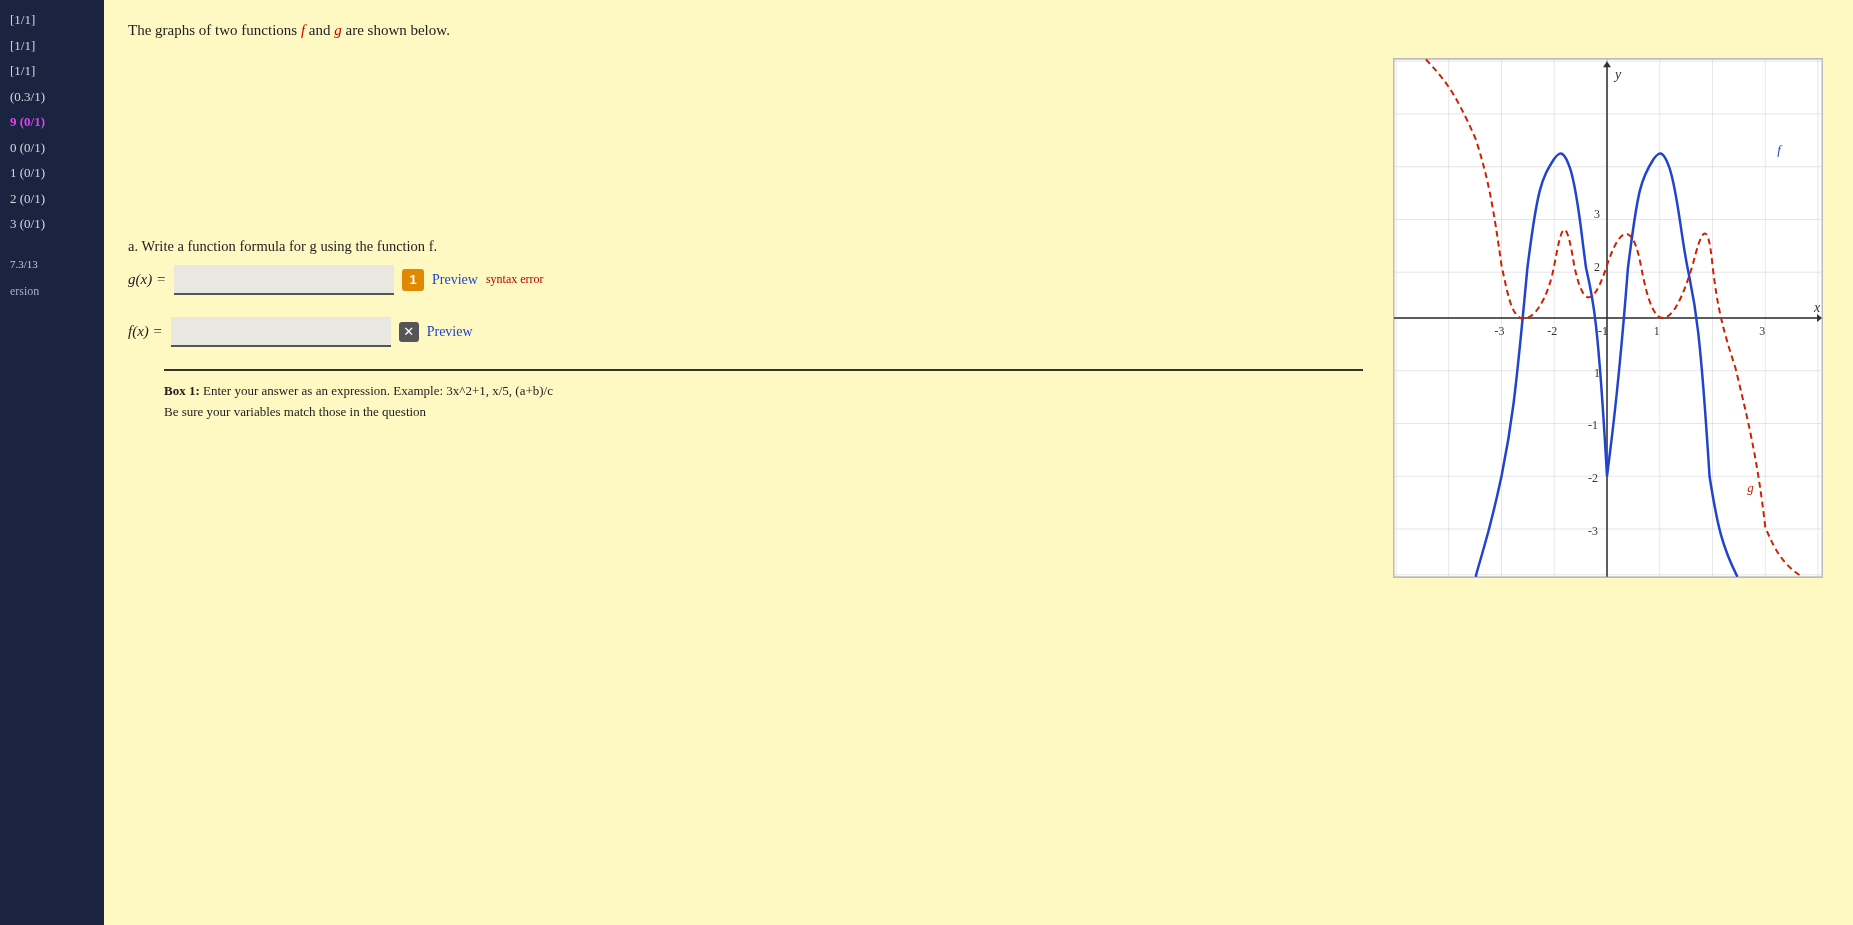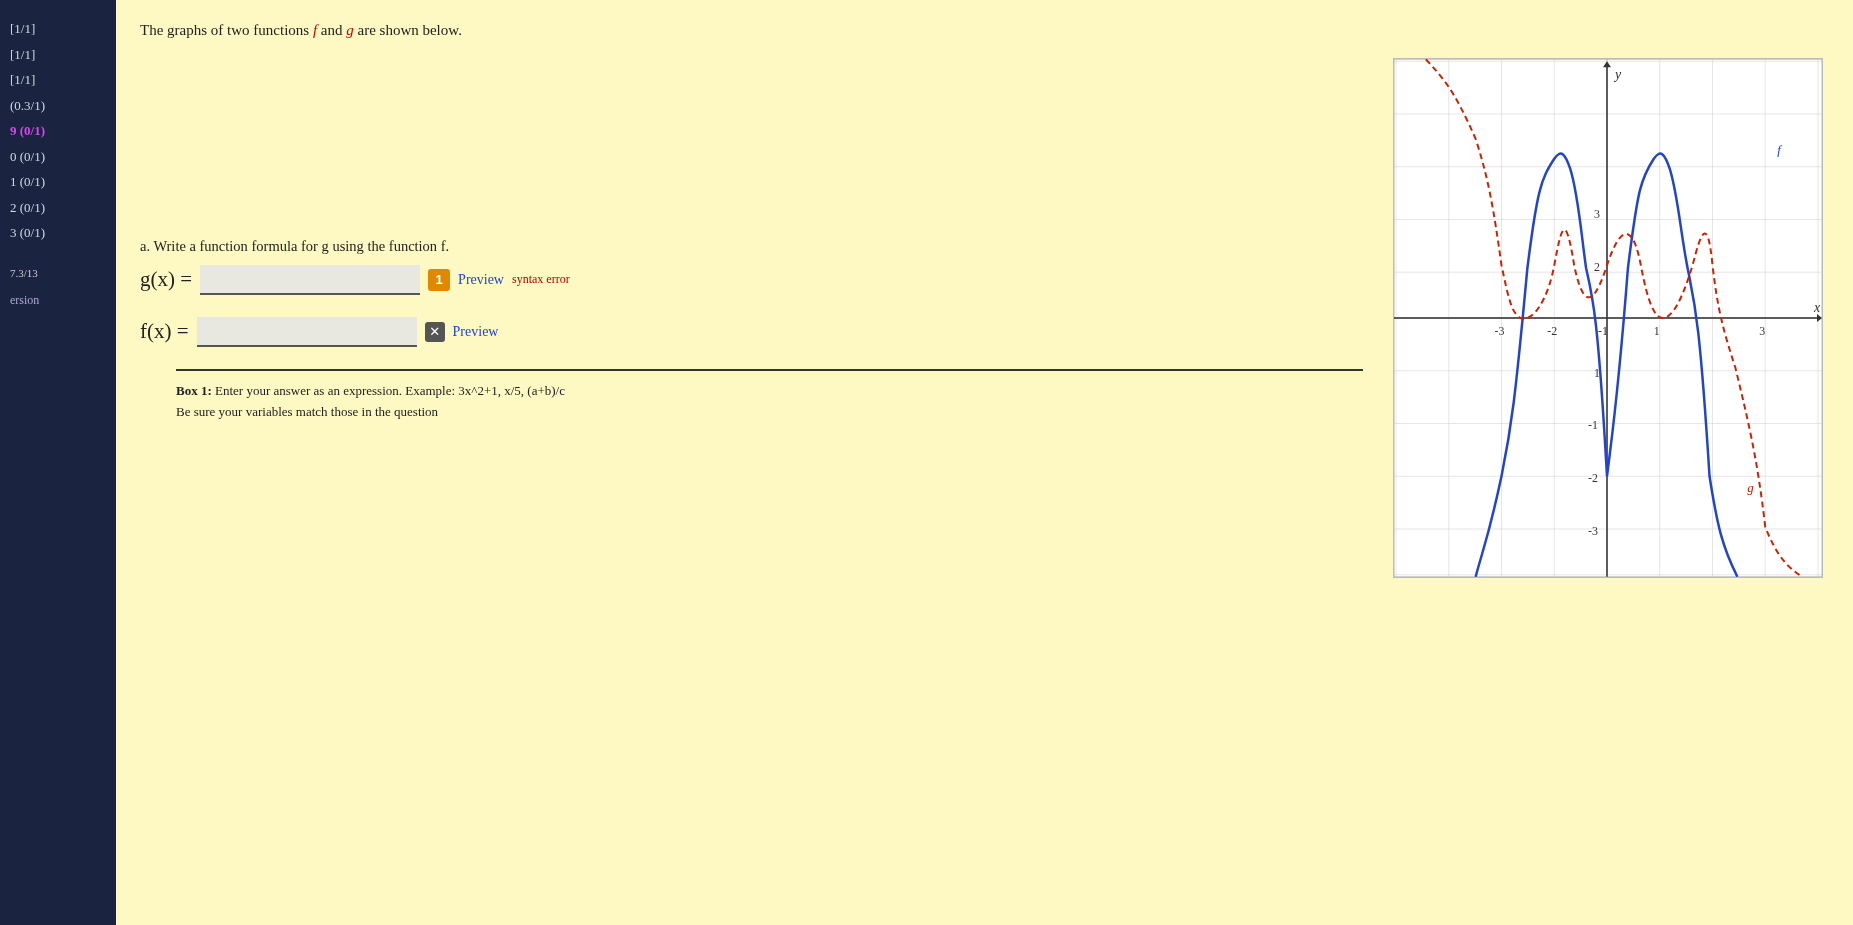--- a/index.html
+++ b/index.html
@@ -6,25 +6,25 @@
     body {
       font-family: Georgia, 'Times New Roman', serif;
       background: #c8c8c8;
       display: flex;
       width: 1853px;
       min-height: 925px;
     }
 
     
     .sidebar {
-      width: 116px;
+      width: 104px;
       min-height: 925px;
       background: #1a2340;
       color: #fff;
-      padding: 16px 6px;
+      padding: 7px 6px;
       font-size: 13px;
       flex-shrink: 0;
     }
     .sidebar-item {
       padding: 3px 4px;
       line-height: 1.5;
       color: #cdd;
       cursor: pointer;
     }
     .sidebar-item.active {
@@ -98,21 +98,22 @@
       margin-bottom: 10px;
     }
     .formula-row {
       display: flex;
       align-items: center;
       gap: 8px;
       margin-bottom: 6px;
       font-size: 15px;
     }
     .formula-label {
-      font-size: 21px;
+      font-style: italic;
+      font-size: 15px;
       color: #222;
       white-space: nowrap;
     }
     .formula-input {
       width: 220px;
       height: 30px;
       border: none;
       border-bottom: 2px solid #555;
       background: #e8e8e0;
       font-size: 14px;

